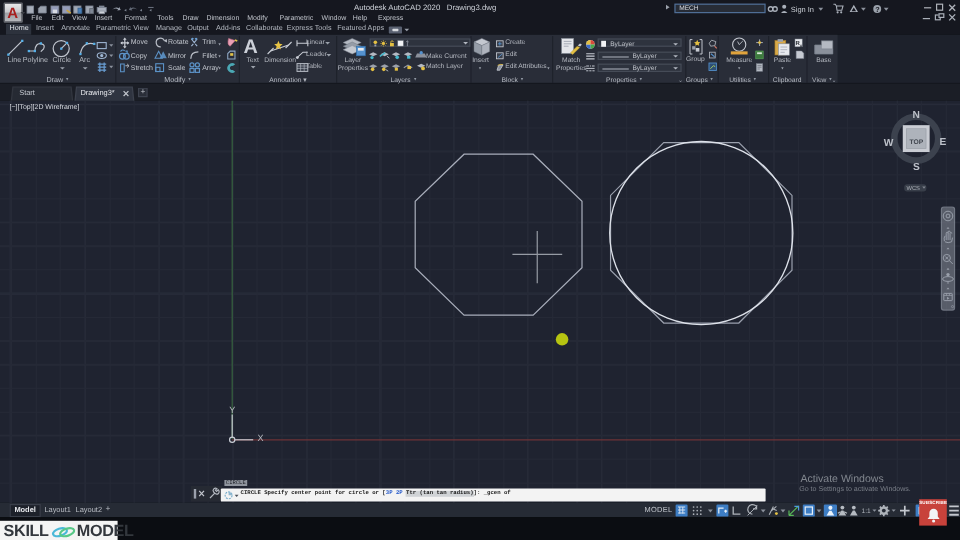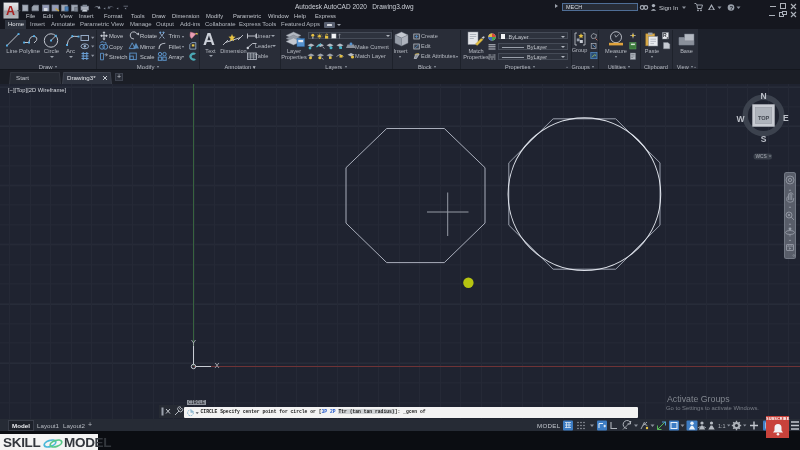--- a/index.html
+++ b/index.html
@@ -460,21 +460,21 @@
       <rect x="755.3" y="23.3" width="16.4" height="16.4" fill="#aeb3bb" stroke="#999ea7" stroke-width="0.6"></rect>
       <text x="763.6" y="36.2" font-size="5.6" font-weight="bold" fill="#41464f" text-anchor="middle" font-family="Liberation Sans">TOP</text>
       <text x="763.5" y="14.5" font-size="8.5" font-weight="bold" fill="#bdc1c9" text-anchor="middle" font-family="Liberation Sans">N</text>
       <text x="785.8" y="37" font-size="8.5" font-weight="bold" fill="#bdc1c9" text-anchor="middle" font-family="Liberation Sans">E</text>
       <text x="763.6" y="57.5" font-size="8.5" font-weight="bold" fill="#bdc1c9" text-anchor="middle" font-family="Liberation Sans">S</text>
       <text x="740.5" y="37.5" font-size="8.5" font-weight="bold" fill="#bdc1c9" text-anchor="middle" font-family="Liberation Sans">W</text>
       <rect x="753.5" y="69.5" width="18.5" height="6" rx="2.5" fill="#383e49"></rect>
       <text x="761" y="74.3" font-size="4.8" fill="#a9adb5" text-anchor="middle" font-family="Liberation Sans">WCS</text>
       <path d="M768.5 71.5 l1.5 1.8 1.5-1.8z" fill="#7e848e"></path>
     </svg>
-    <div class="abs" style="left:667px;top:310px;font-size:8.8px;color:#82878f">Activate Groups</div>
+    <div class="abs" style="left:667px;top:310px;font-size:8.8px;color:#82878f">Activate Windows</div>
 
     <div class="abs" style="left:783.5px;top:88px;width:12.5px;height:87px;background:rgba(126,132,144,0.6);border-radius:2.5px;border:0.5px solid rgba(156,162,174,0.4)"></div>
     <svg class="abs" style="left:784px;top:89px" width="12" height="85" viewBox="0 0 12 85">
       <g stroke="#9aa0ab" fill="none" stroke-width="0.8">
         <circle cx="6" cy="7" r="4"></circle>
           <circle cx="6" cy="7" r="1.6"></circle>
         <path d="M6 16.2 l1.2 1.5 -2.4 0z" fill="#9aa0ab" stroke="none"></path>
         <path d="M3 28 q-0.8-3 0.6-4.5 M4.5 27 v-5.5 q0-1 0.8-1 t0.8 1 M6.1 27 v-6.5 q0-1 0.8-1 t0.8 1 M7.7 27 v-5.5 q0-1 0.7-0.9 t0.7 1 M3.5 28.5 q2.5 1.5 5.5 0 l0.8-3.5"></path>
         <path d="M6 33.2 l1.2 1.5 -2.4 0z" fill="#9aa0ab" stroke="none"></path>
         <circle cx="5" cy="42" r="3"></circle>

